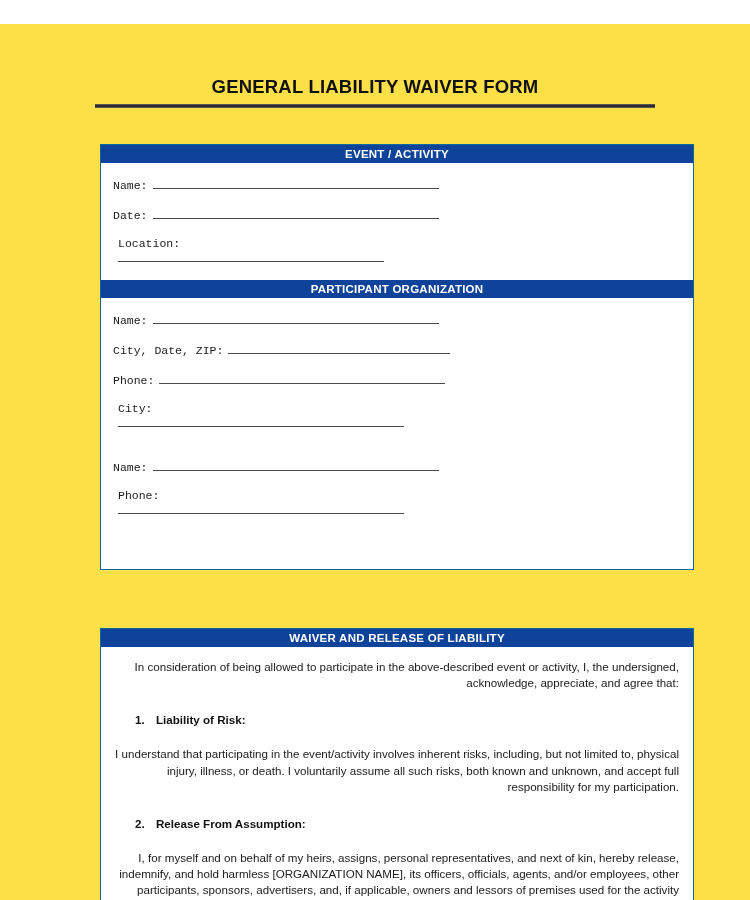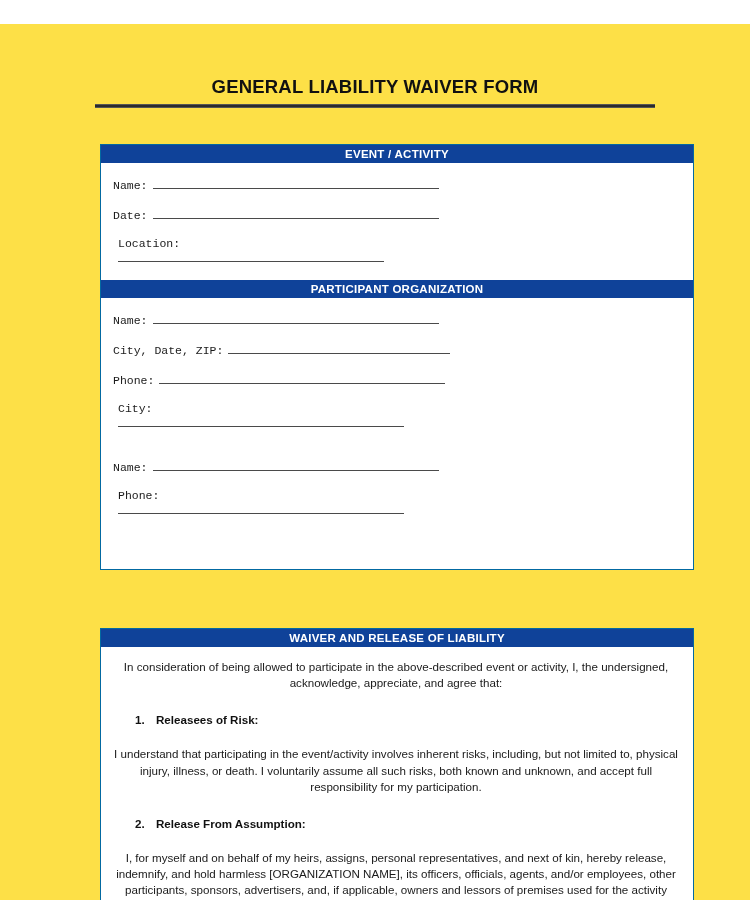--- a/index.html
+++ b/index.html
@@ -99,21 +99,21 @@
 
   
   .waiver-body {
     padding: 12px 14px 0 12px;
   }
   .para {
     font-size: 11.6px;
     line-height: 16.2px;
     margin: 0 0 22px 0;
     color: #1a1a1a;
-    text-align: center;
+    text-align: right;
   }
   .clause {
     display: flex;
     margin: 0 0 20px 0;
     padding-left: 22px;
     font-size: 11.6px;
     font-weight: bold;
     color: #111111;
   }
   .clause-num { width: 21px; flex: none; }
@@ -179,21 +179,21 @@
   </div>
 
   <div class="box" id="box-waiver">
     <div class="sec-header first">WAIVER AND RELEASE OF LIABILITY</div>
     <div class="waiver-body">
 
       <p class="para">In consideration of being allowed to participate in the above-described event or activity, I, the undersigned, acknowledge, appreciate, and agree that:</p>
 
       <div class="clause">
         <span class="clause-num">1.</span>
-        <span class="clause-title">Releasees of Risk:</span>
+        <span class="clause-title">Liability of Risk:</span>
       </div>
       <p class="para">I understand that participating in the event/activity involves inherent risks, including, but not limited to, physical injury, illness, or death. I voluntarily assume all such risks, both known and unknown, and accept full responsibility for my participation.</p>
 
       <div class="clause">
         <span class="clause-num">2.</span>
         <span class="clause-title">Release From Assumption:</span>
       </div>
       <p class="para">I, for myself and on behalf of my heirs, assigns, personal representatives, and next of kin, hereby release, indemnify, and hold harmless [ORGANIZATION NAME], its officers, officials, agents, and/or employees, other participants, sponsors, advertisers, and, if applicable, owners and lessors of premises used for the activity ("Releasees"), from any and all claims, demands,</p>
 
     </div>

